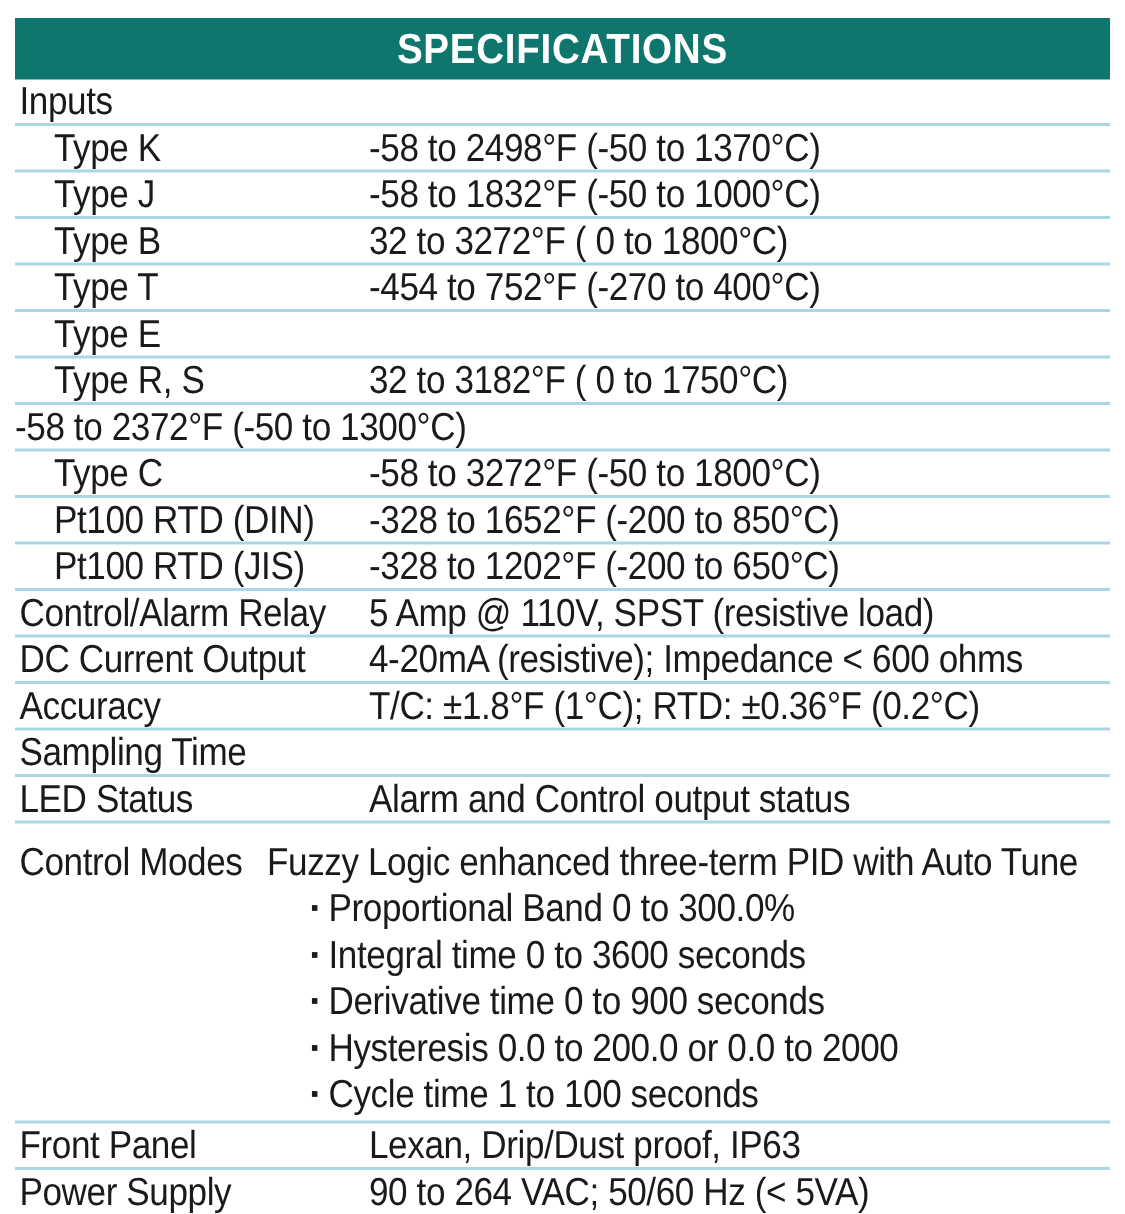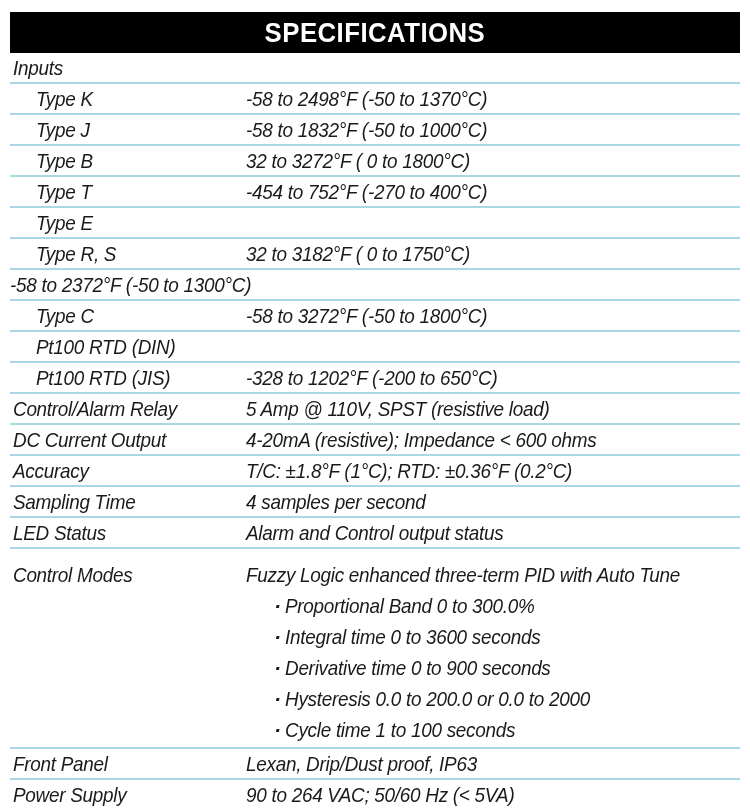--- a/index.html
+++ b/index.html
@@ -1,23 +1,23 @@
 <!DOCTYPE html>
 <html><head>
 <meta charset="utf-8">
 <style>
   html, body { margin: 0; padding: 0; background: #ffffff; }
   body { width: 750px; height: 809px; position: relative; overflow: hidden;
          font-family: "Liberation Sans", sans-serif; color: #1a1a1a; }
   .sheet { position: absolute; left: 10px; top: 12px; width: 730px; }
-  .header { height: 41px; background: #000000; display: flex; align-items: center; justify-content: center; }
+  .header { height: 41px; background: #0f766e; display: flex; align-items: center; justify-content: center; }
   .header-title { color: #ffffff; font-weight: bold; font-size: 28px; letter-spacing: 0.5px;
                   font-family: "Liberation Sans", sans-serif; transform: scaleX(0.92); }
   .row { display: flex; border-bottom: 2px solid #a9d7e6; height: 29px; align-items: center;
-         font-size: 21px; letter-spacing: -0.3px; font-style: italic; }
+         font-size: 26px; letter-spacing: -0.3px; }
   .row .label { width: 236px; padding-left: 3px; box-sizing: border-box; white-space: nowrap; }
   .row .label.indent { padding-left: 26px; }
   .row .value { white-space: nowrap; }
   .row.multi { height: auto; align-items: flex-start; padding-top: 12px; }
   .multi .value-block { display: flex; flex-direction: column; }
   .multi .line { height: 31px; line-height: 27px; white-space: nowrap; }
   .multi .sub { padding-left: 28px; }
   .multi .sub::before { content: "·"; margin-right: 4px; font-weight: bold; }
   .row.last { border-bottom: 7px solid #00a3d9; }
   .txt { display: inline-block; transform: scaleX(0.9); transform-origin: left center; }
@@ -59,41 +59,41 @@
   </div>
   <div class="row">
     <div class="value"><span class="txt">-58 to 2372°F (-50 to 1300°C)</span></div>
   </div>
   <div class="row">
     <div class="label indent"><span class="txt">Type C</span></div>
     <div class="value"><span class="txt">-58 to 3272°F (-50 to 1800°C)</span></div>
   </div>
   <div class="row">
     <div class="label indent"><span class="txt">Pt100 RTD (DIN)</span></div>
+    <div class="value"><span class="txt">-328 to 1652°F (-200 to 850°C)</span></div>
   </div>
   <div class="row">
     <div class="label indent"><span class="txt">Pt100 RTD (JIS)</span></div>
     <div class="value"><span class="txt">-328 to 1202°F (-200 to 650°C)</span></div>
   </div>
 
   <div class="row">
     <div class="label"><span class="txt">Control/Alarm Relay</span></div>
     <div class="value"><span class="txt">5 Amp @ 110V, SPST (resistive load)</span></div>
   </div>
   <div class="row">
     <div class="label"><span class="txt">DC Current Output</span></div>
     <div class="value"><span class="txt">4-20mA (resistive); Impedance &lt; 600 ohms</span></div>
   </div>
   <div class="row">
     <div class="label"><span class="txt">Accuracy</span></div>
     <div class="value"><span class="txt">T/C: ±1.8°F (1°C); RTD: ±0.36°F (0.2°C)</span></div>
   </div>
   <div class="row">
     <div class="label"><span class="txt">Sampling Time</span></div>
-    <div class="value"><span class="txt">4 samples per second</span></div>
   </div>
   <div class="row">
     <div class="label"><span class="txt">LED Status</span></div>
     <div class="value"><span class="txt">Alarm and Control output status</span></div>
   </div>
 
   <div class="row multi">
     <div class="label">
         <span class="line" style="display:block"><span class="txt">Control Modes</span></span>
       </div>

